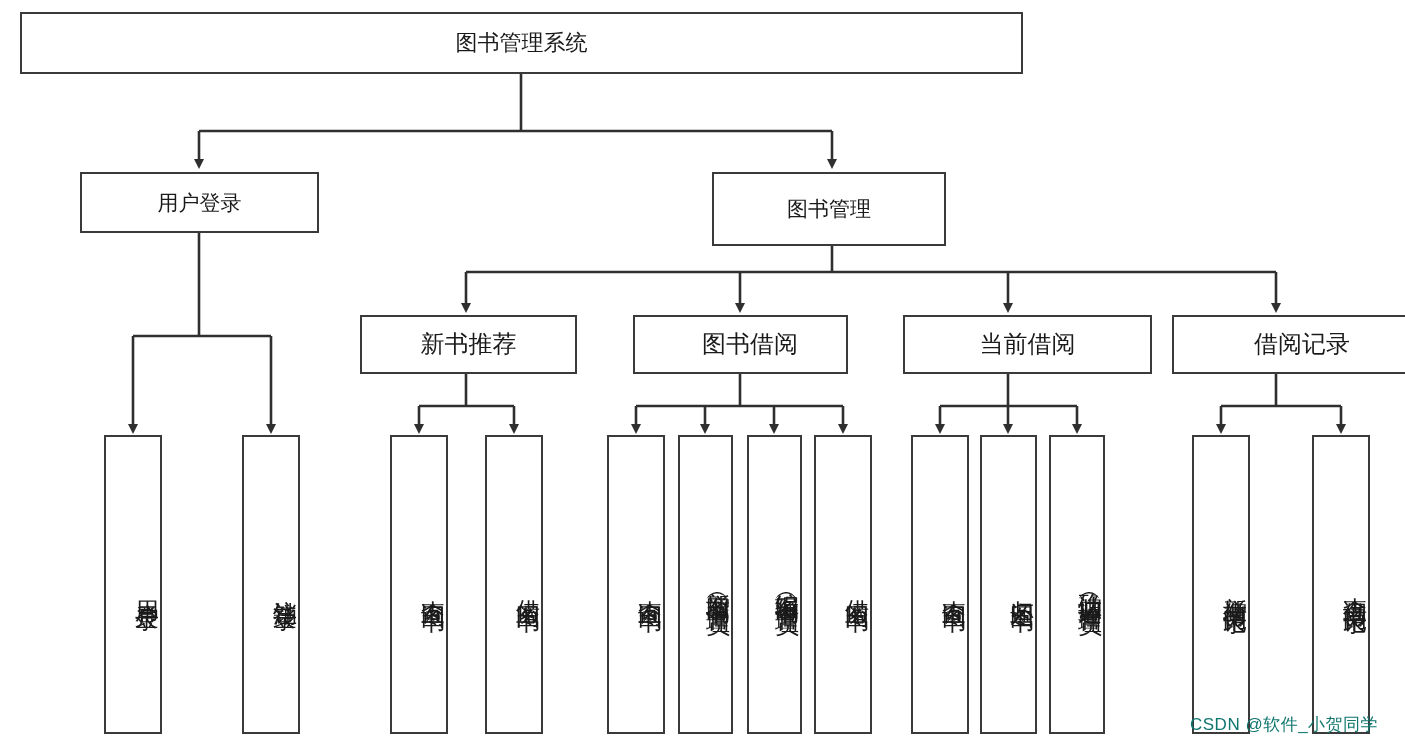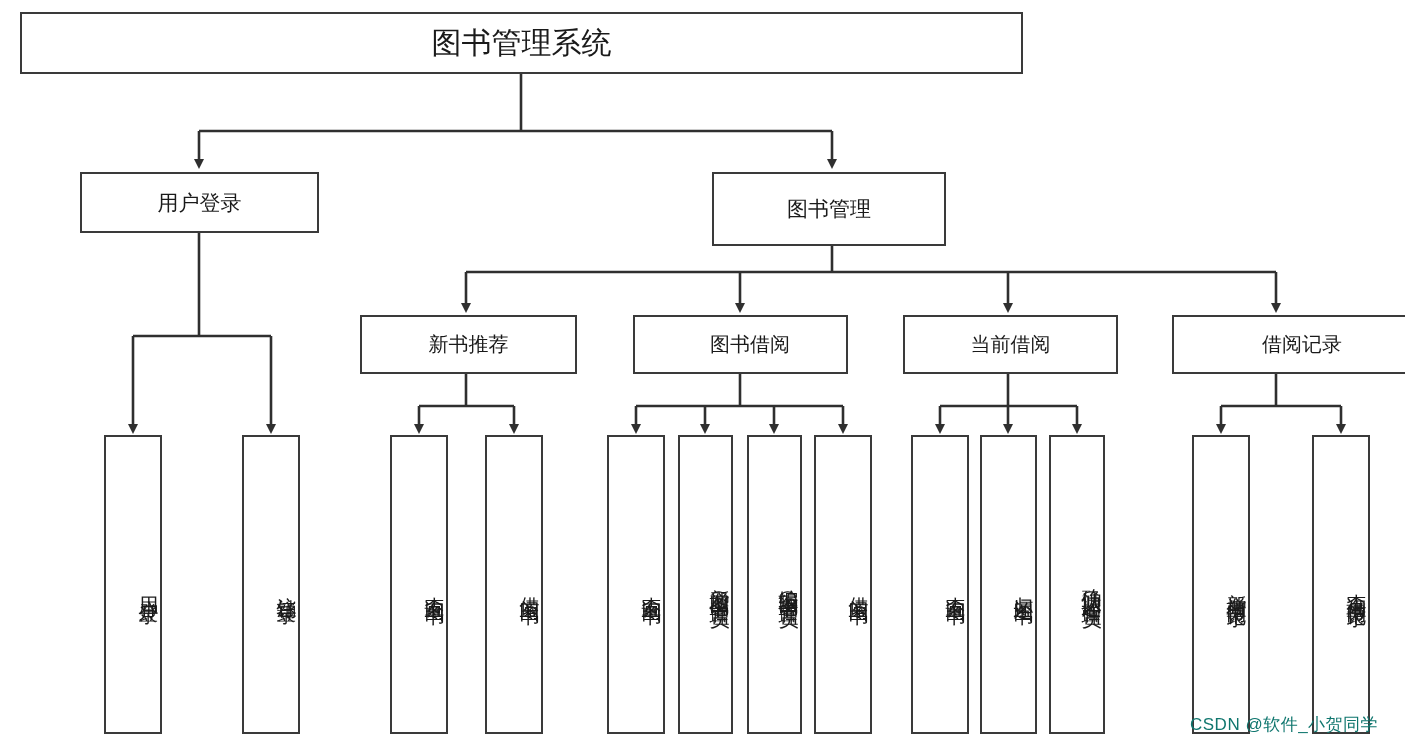--- a/index.html
+++ b/index.html
@@ -28,28 +28,28 @@
     position: absolute;
     box-sizing: border-box;
     border: 2px solid #3a3a3a;
     background: #ffffff;
     display: flex;
     align-items: center;
     justify-content: center;
     color: #1a1a1a;
   }
   .node-box.level0 {
-    font-size: 30px;
+    font-size: 22px;
     text-align: center;
   }
   .node-box.level1 {
     font-size: 21px;
   }
   .node-box.level2 {
-    font-size: 20px;
+    font-size: 24px;
   }
   .node-box.vertical {
     writing-mode: vertical-rl;
     text-orientation: upright;
     letter-spacing: 3px;
     align-items: flex-start;
     justify-content: center;
     padding-top: 4px;
   }
   .node-label {
@@ -135,21 +135,21 @@
   </div>
 
   <div class="node-box level2" style="left:360px; top:315px; width:217px; height:59px;">
     <span class="node-label">新书推荐</span>
   </div>
 
   <div class="node-box level2" style="left:633px; top:315px; width:215px; height:59px;padding-left:19px;">
     <span class="node-label">图书借阅</span>
   </div>
 
-  <div class="node-box level2" style="left:903px; top:315px; width:215px; height:59px;">
+  <div class="node-box level2" style="left:903px; top:315px; width:249px; height:59px;">
     <span class="node-label">当前借阅</span>
   </div>
 
   <div class="node-box level2" style="left:1172px; top:315px; width:260px; height:59px;justify-content:center;">
     <span class="node-label">借阅记录</span>
   </div>
 
   <div class="node-box level2 vertical" style="left:104px; top:435px; width:58px; height:299px;">
     <span class="node-label">用户登录</span>
   </div>

